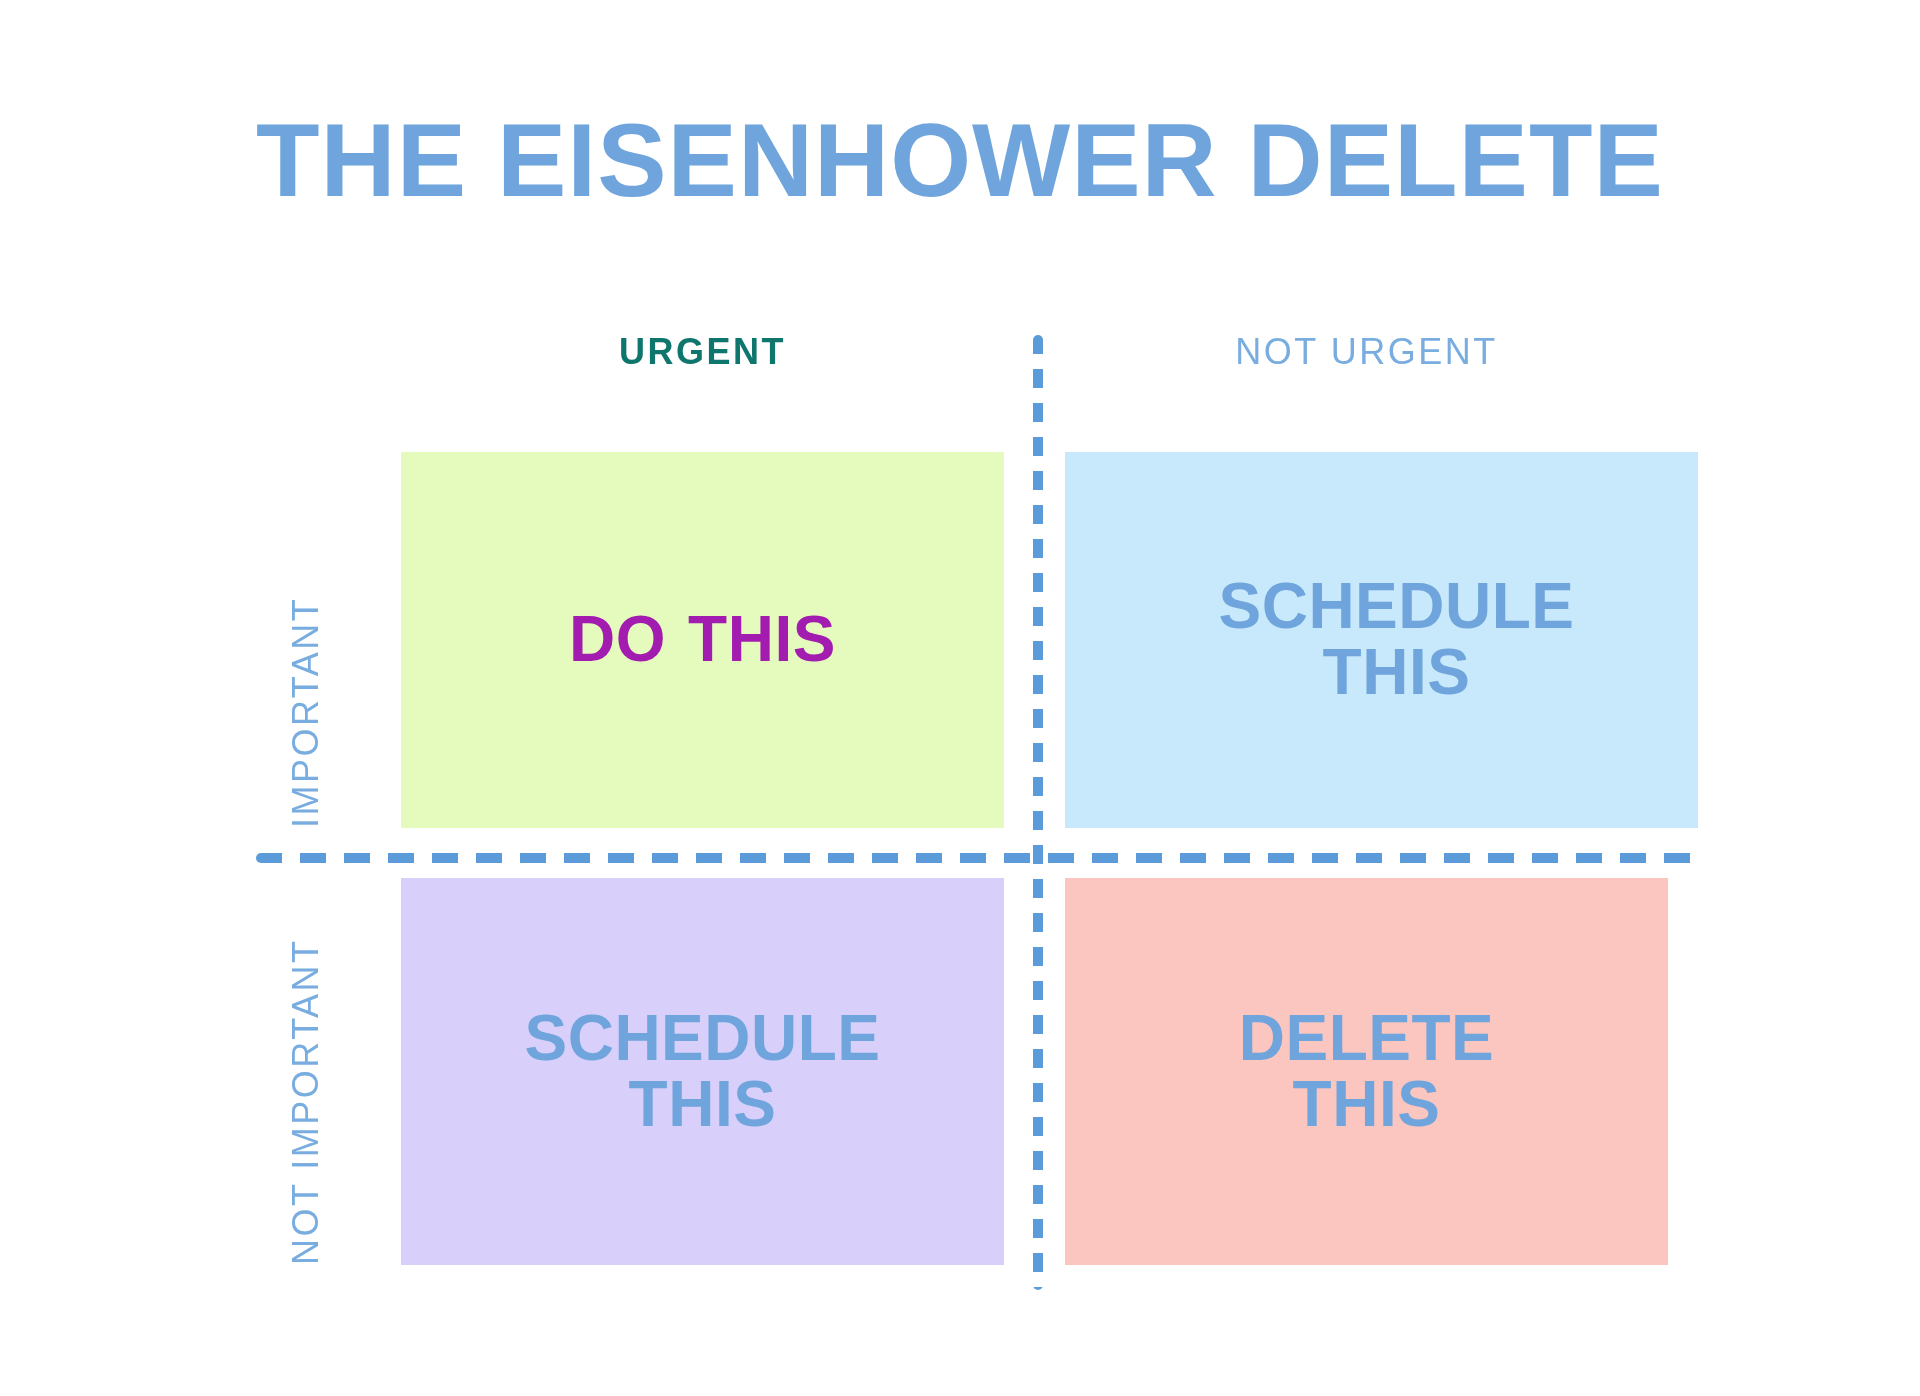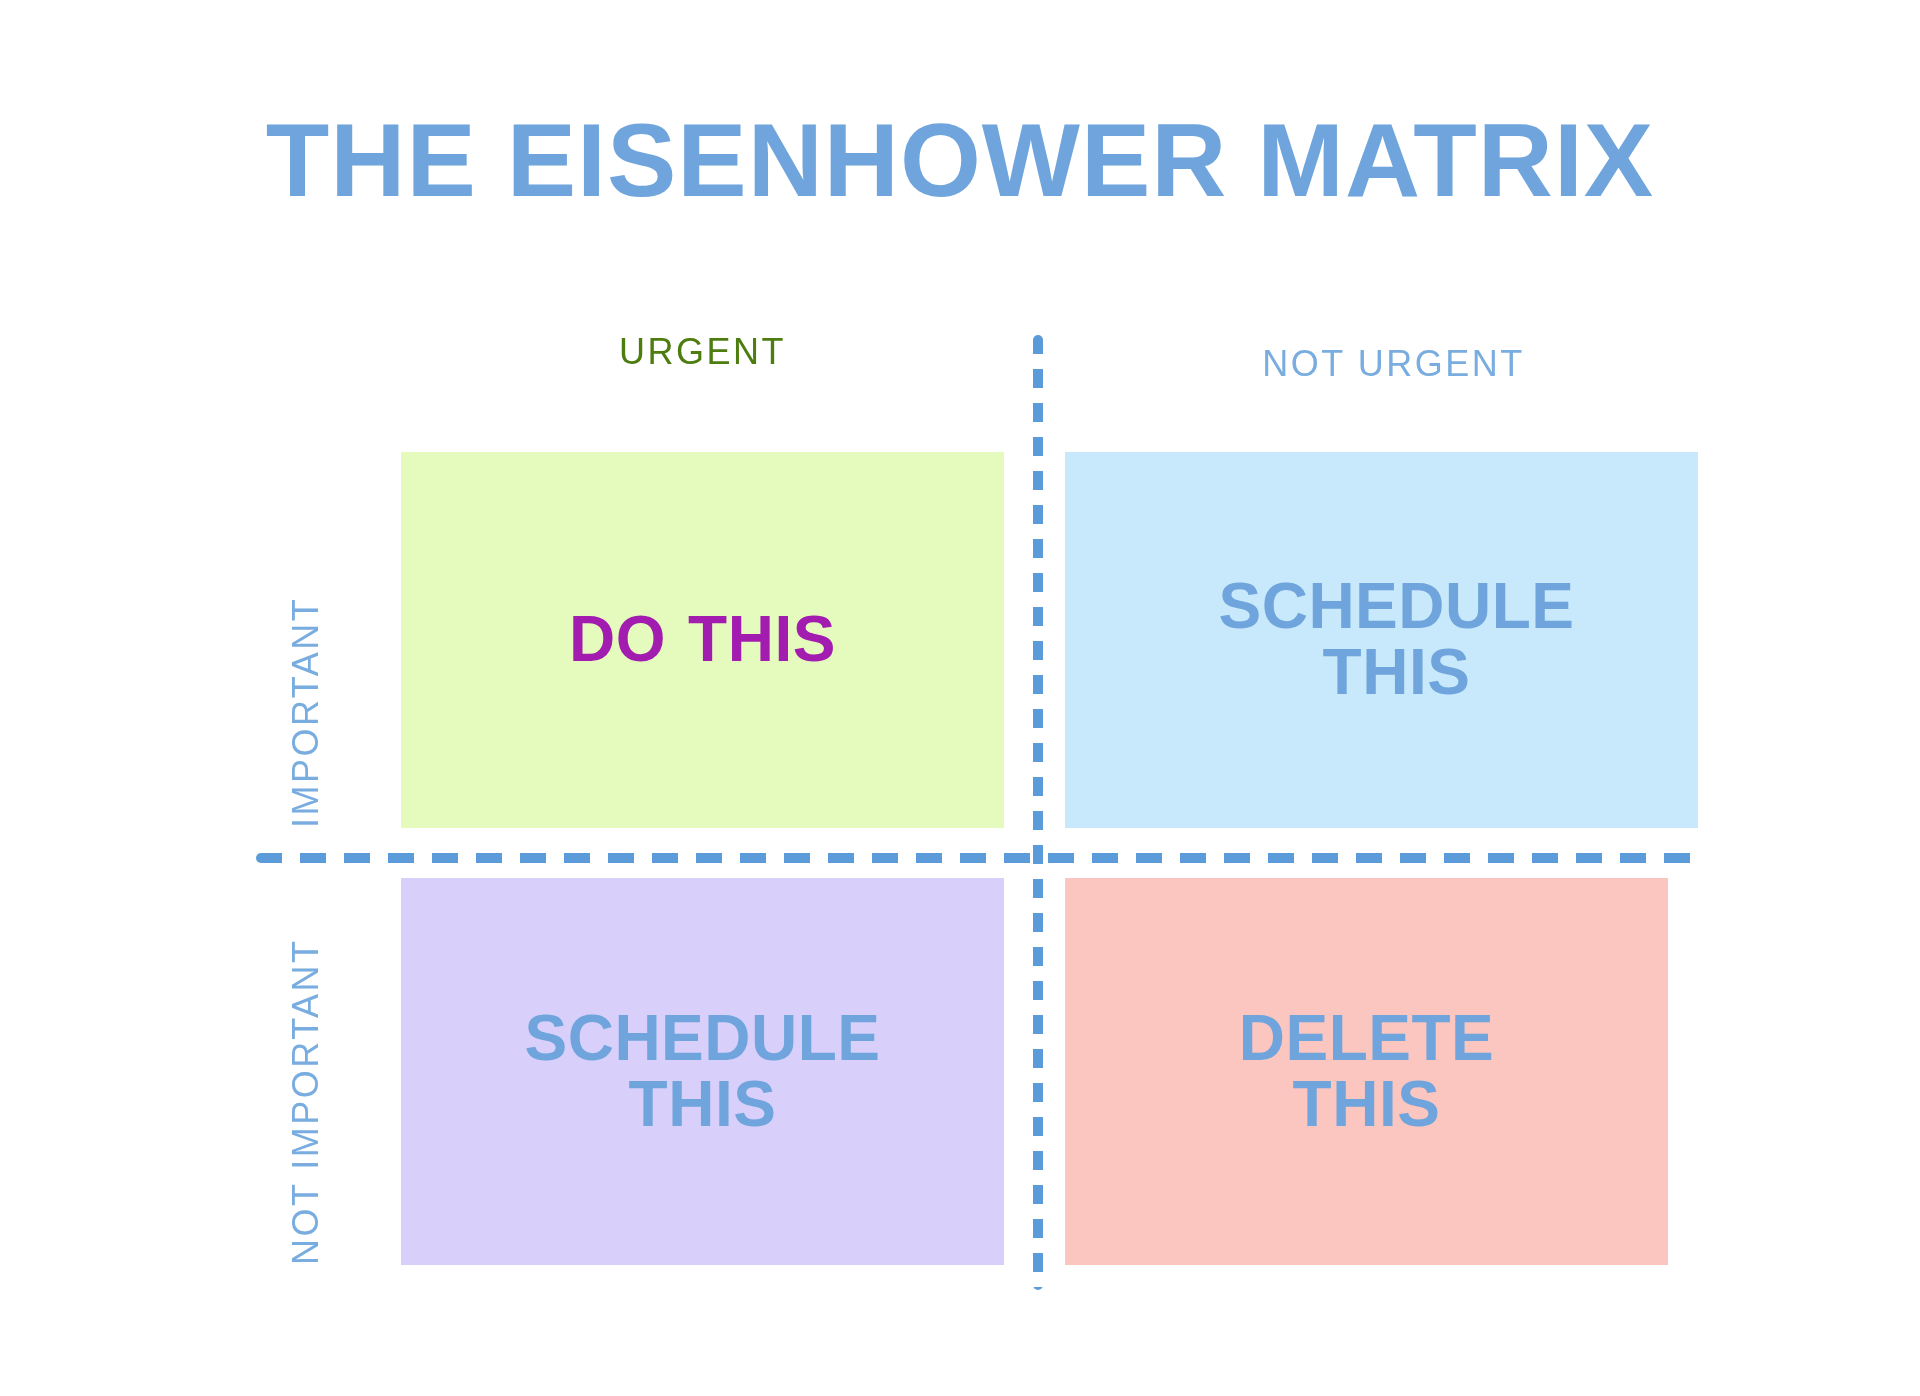--- a/index.html
+++ b/index.html
@@ -41,21 +41,21 @@
     top: 334px;
     font-size: 36px;
     font-weight: 400;
     letter-spacing: 2.5px;
     color: #79ADE0;
     text-align: center;
     line-height: 1.0;
     white-space: nowrap;
   }
   #col-urgent   { left: 401px; width: 603px; }
-  #col-noturgent{ left: 1092px; width: 603px; margin-top: 12px; }
+  #col-noturgent{ left: 1065px; width: 603px; }
 
   
   .row-header {
     position: absolute;
     left: 0;
     width: 0;
     height: 0;
     color: #79ADE0;
     font-size: 36px;
     font-weight: 400;
@@ -123,23 +123,23 @@
   .quad-label { display: block; padding: 0 10px; }
   .quad-label .l2 { display: block; }
   .wide-gap { letter-spacing: 0.5px; }
   .wide-gap .gap { display: inline-block; width: 22px; }
 </style>
 </head>
 <body>
 
 <div id="canvas" style="background-color: rgb(255, 255, 255);">
 
-  <div class="matrix-title" style="color: rgb(111, 165, 220);">THE EISENHOWER MATRIX</div>
+  <div class="matrix-title" style="color: rgb(111, 165, 220);">THE EISENHOWER DELETE</div>
 
-  <div class="col-header" id="col-urgent" style="color: #4d7c0f;">URGENT</div>
+  <div class="col-header" id="col-urgent" style="color: #0f766e; font-weight: bold;">URGENT</div>
 
   <div class="col-header" id="col-noturgent" style="color: rgb(121, 173, 224);">NOT URGENT</div>
 
   <div class="row-header" id="row-important" style="color: rgb(121, 173, 224);">
     <span>IMPORTANT</span>
   </div>
 
   <div class="row-header" id="row-not-important" style="color: rgb(121, 173, 224);">
     <span>NOT IMPORTANT</span>
   </div>

